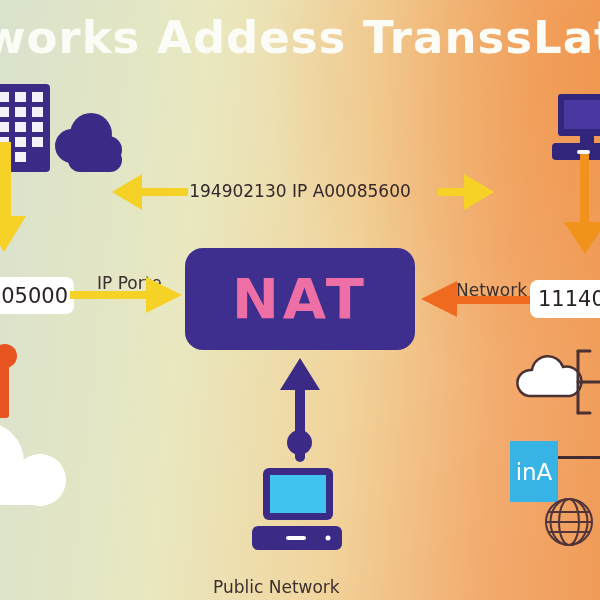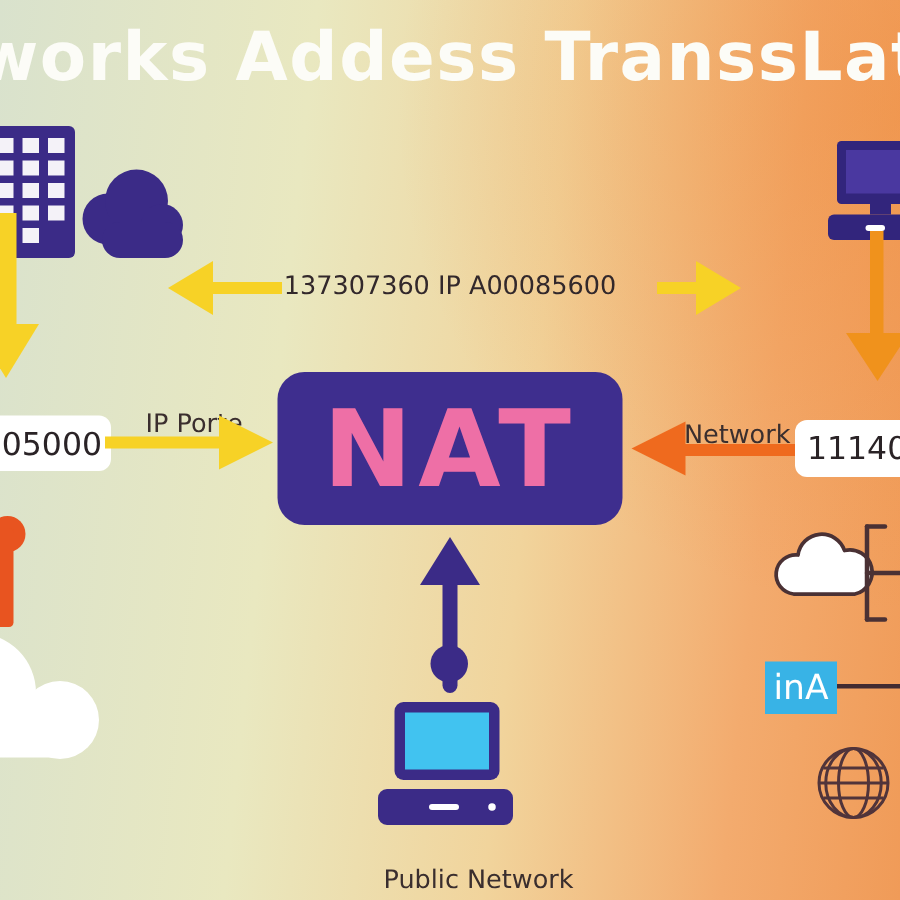--- a/index.html
+++ b/index.html
@@ -29,28 +29,28 @@
   }
   .flow-label{top:181px;left:300px;transform:translateX(-50%);
     white-space:nowrap;color:var(--ink);font-size:17px;}
   .caption{color:#3a2e2e;font-size:17px;white-space:nowrap;margin-top:21px;}
   .addr-box{background:#fff;border-radius:8px;display:flex;align-items:center;overflow:hidden;}
   .addr-text{color:#2a2326;font-size:21px;white-space:nowrap;}
   .nat-box{
     left:185px;top:248px;width:230px;height:102px;border-radius:18px;
     background:#3e2e8e;display:flex;align-items:center;justify-content:center;
   }
-  .nat-text{color:var(--pink);font-size:71px;font-weight:700;letter-spacing:4px;line-height:1;}
+  .nat-text{color:var(--pink);font-size:56px;font-weight:700;letter-spacing:4px;line-height:1;}
   .tri{width:0;height:0;}
   .shaft{background:var(--yellow);}
   .badge{
-    left:510px;top:441px;width:48px;height:35px;background:var(--cyan-badge);
+    left:510px;top:441px;width:48px;height:61px;background:var(--cyan-badge);
     display:flex;align-items:center;justify-content:center;color:#fff;font-size:23px;
   }
-  .pn-caption{left:244px;top:556px;width:150px;text-align:center;}
+  .pn-caption{left:213px;top:556px;width:150px;}
 </style>
 </head>
 <body>
 
 <div class="canvas">
 
   <div class="abs title">works Addess TranssLati</div>
 
   <svg class="abs" style="left:-12px;top:84px;" width="140" height="92" viewBox="0 0 140 92">
     <rect x="2" y="0" width="60" height="88" rx="4" fill="#3b2b87"></rect>
@@ -76,21 +76,21 @@
         <circle cx="120" cy="66" r="14"></circle>
       <rect x="80" y="64" width="54" height="24" rx="12"></rect>
     </g>
   </svg>
 
   <div class="abs shaft" style="left:-4px;top:142px;width:15px;height:76px;"></div>
   <div class="abs tri" style="left:-18px;top:216px;border-left:22px solid transparent;border-right:22px solid transparent;border-top:36px solid var(--yellow);"></div>
 
   <div class="abs tri" style="left:112px;top:174px;border-top:18px solid transparent;border-bottom:18px solid transparent;border-right:30px solid var(--yellow);"></div>
   <div class="abs shaft" style="left:140px;top:188px;width:48px;height:8px;"></div>
-  <div class="abs flow-label">137307360 IP A00085600</div>
+  <div class="abs flow-label">194902130 IP A00085600</div>
   <div class="abs shaft" style="left:438px;top:188px;width:26px;height:8px;"></div>
   <div class="abs tri" style="left:464px;top:174px;border-top:18px solid transparent;border-bottom:18px solid transparent;border-left:30px solid var(--yellow);"></div>
 
   <div class="abs nat-box">
     <span class="nat-text">NAT</span>
   </div>
 
   <div class="abs caption" style="left:97px;top:252px;">IP Porte</div>
   <div class="abs addr-box" style="left:-30px;top:277px;width:98px;height:37px;justify-content:flex-end;padding-right:6px;">
     <span class="addr-text">7305000</span>

